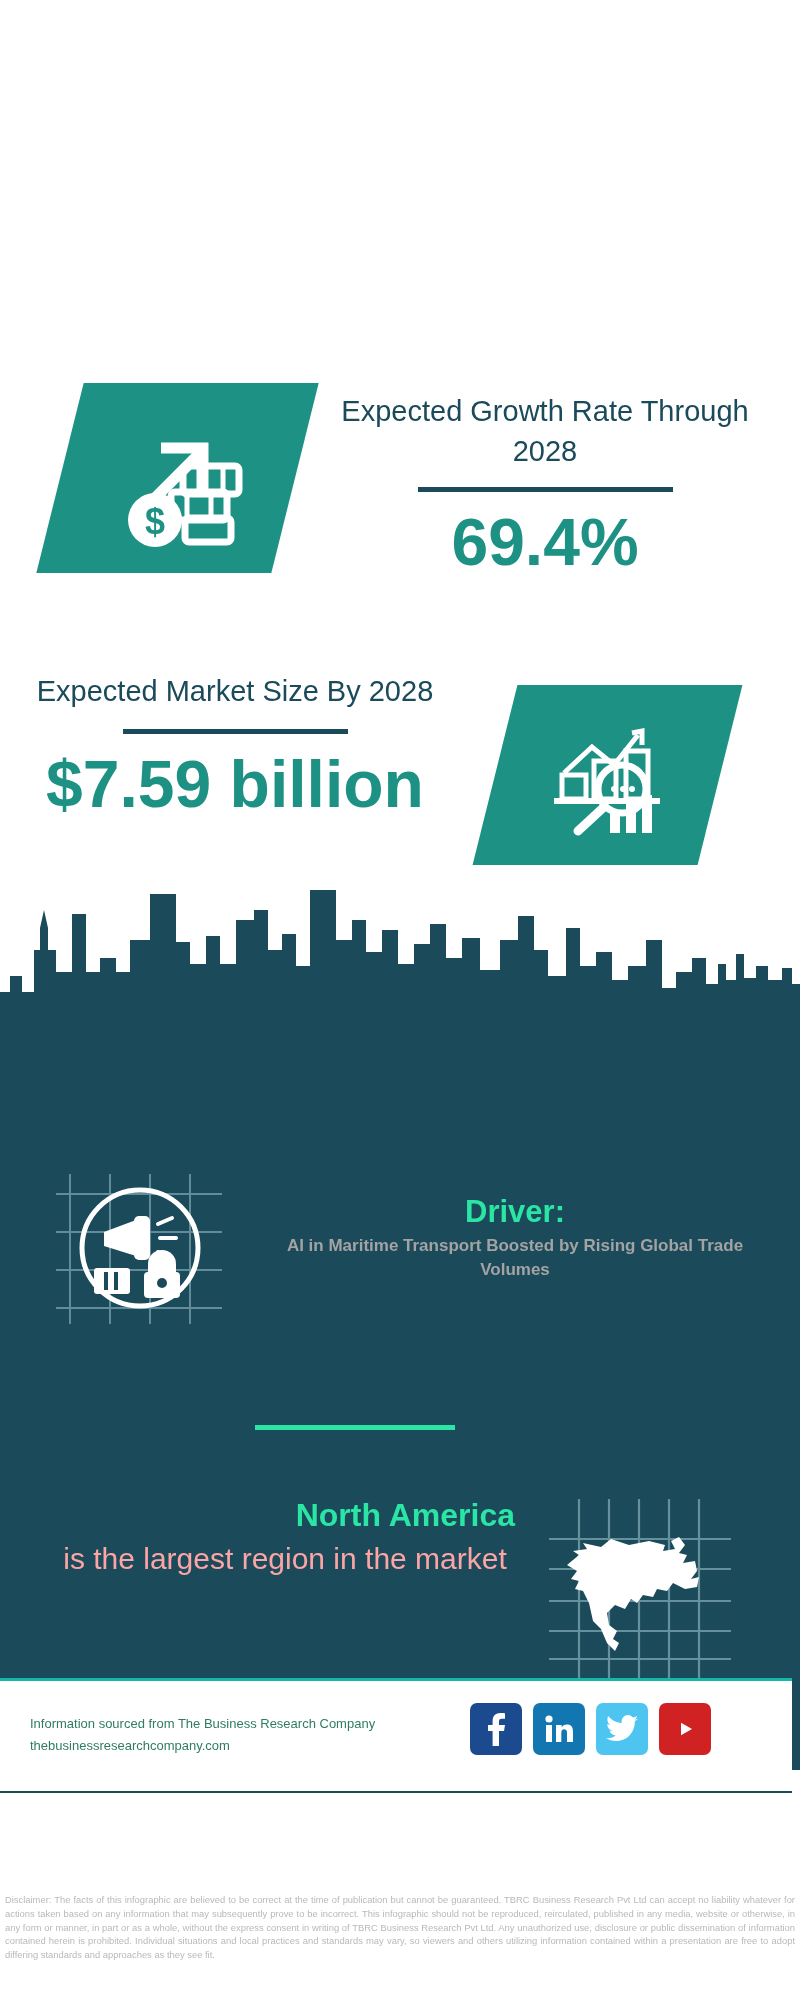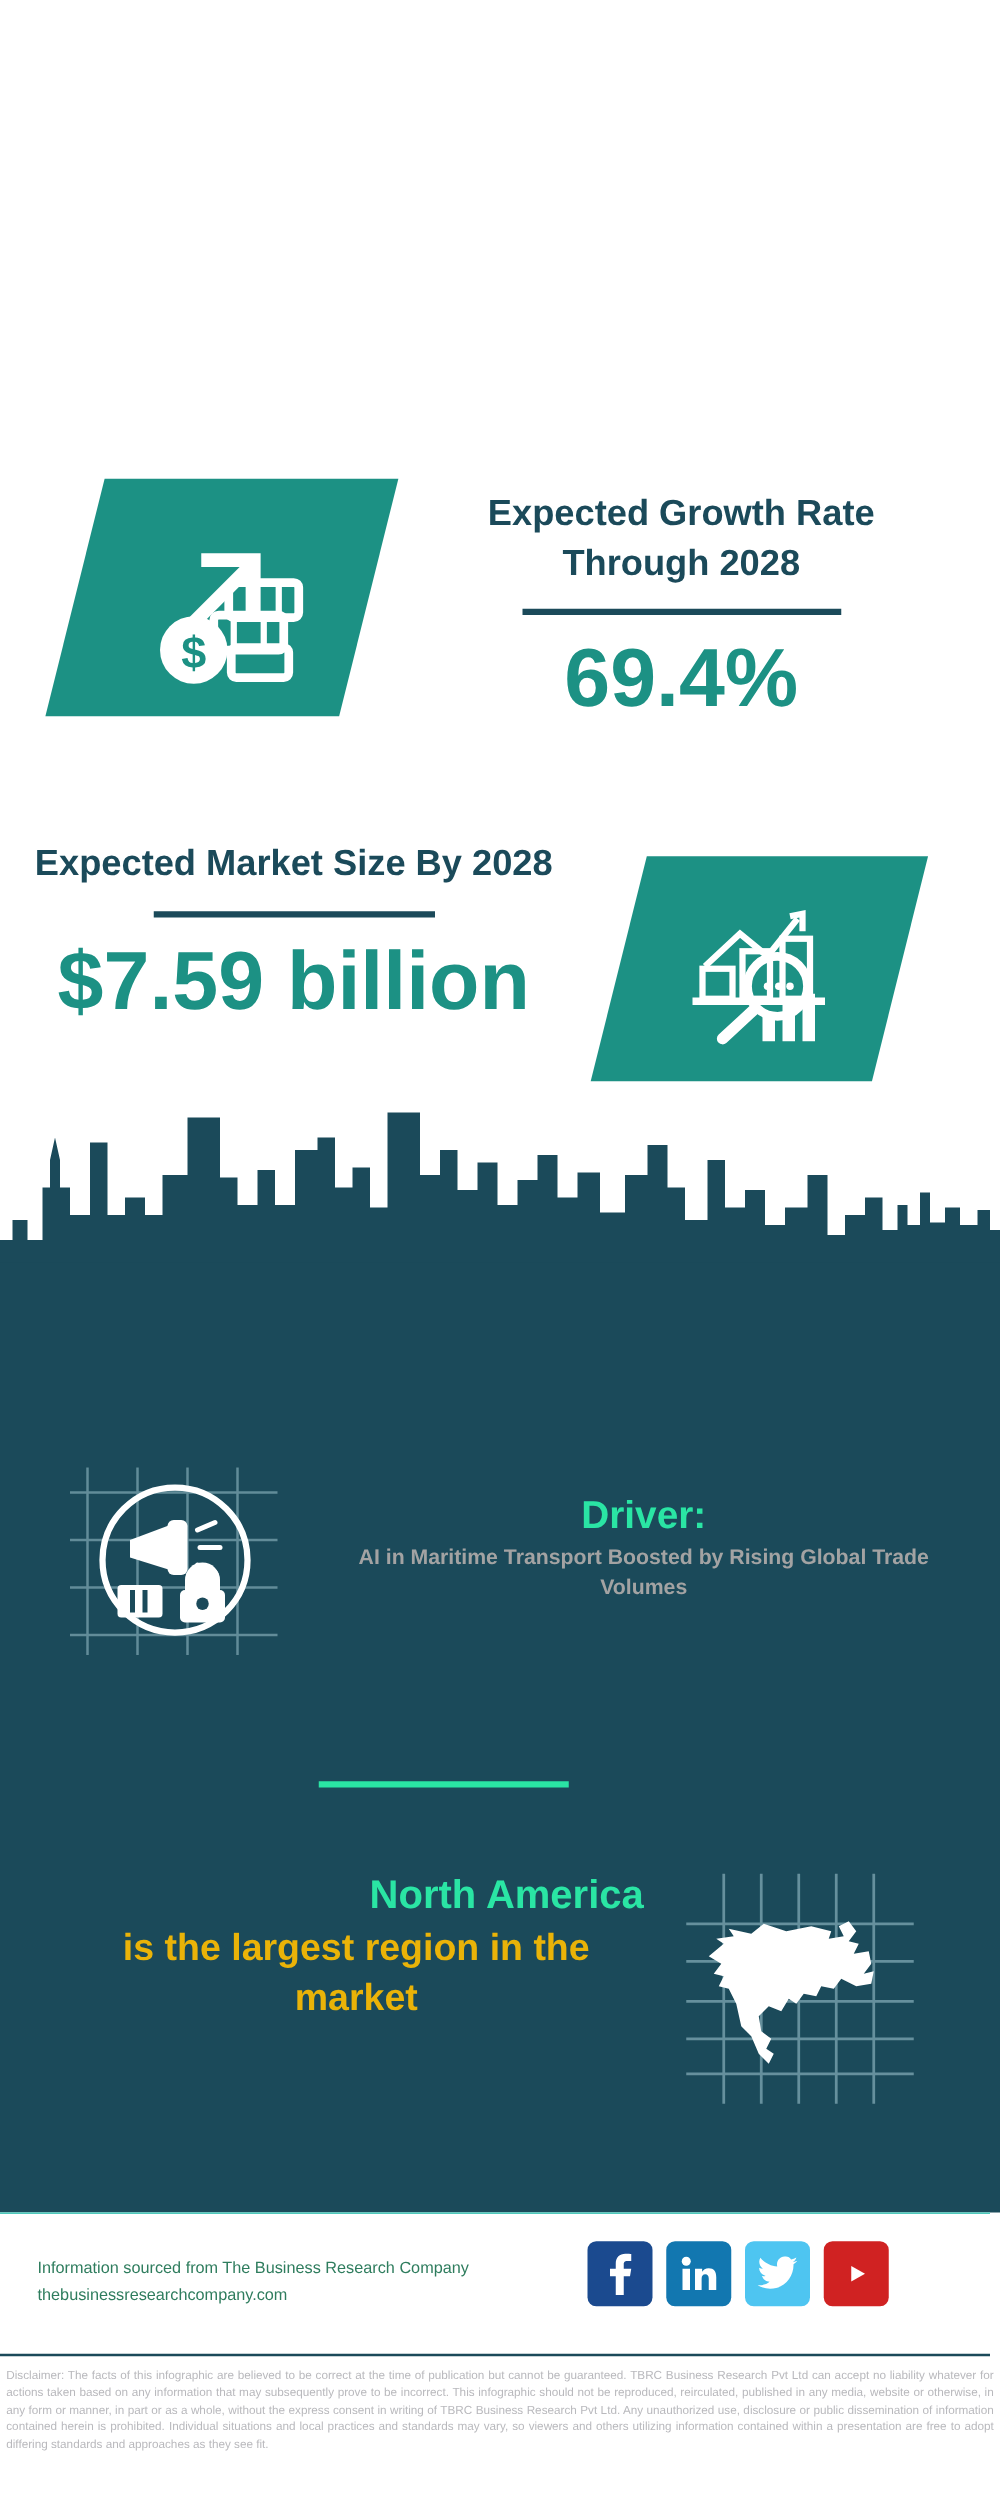--- a/index.html
+++ b/index.html
@@ -37,21 +37,21 @@
   }
   .para-left-inner {
     position:absolute; left:60px; top:70px; width:235px; height:190px;
     display:flex; align-items:center; justify-content:center;
   }
   .sec1-text {
     position:absolute; left:330px; top:78px; width:430px;
     text-align:center;
   }
   .label-dark {
-    color:#1b4a5a; font-size:29px; font-weight:bold; line-height:1.38;
+    color:#1b4a5a; font-size:29px; font-weight:normal; line-height:1.38;
   }
   .rule-dark {
     width:255px; height:5px; background:#1b4a5a; margin:16px auto 0 auto;
   }
   .big-teal {
     color:#1c9184; font-size:66px; font-weight:bold; margin-top:14px; line-height:1.1;
   }
 
   
   .sec2 { position:absolute; left:0; top:310px; width:800px; height:340px; }
@@ -87,27 +87,27 @@
   }
 
   .mid-rule {
     position:absolute; left:255px; top:425px; width:200px; height:5px; background:#2ae5a4;
   }
 
   
   .region-block { position:absolute; left:0; top:485px; width:800px; height:220px; }
   .region-text { position:absolute; left:55px; top:10px; width:460px; text-align:center; }
   .region-head { color:#2ae5a4; font-size:32px; font-weight:bold; line-height:1.25;text-align:right; }
-  .region-sub { color:#eab308; font-size:30px; font-weight:bold; line-height:1.32; margin-top:4px; }
+  .region-sub { color:#fca5a5; font-size:30px; font-weight:normal; line-height:1.32; margin-top:4px; }
   .map-wrap { position:absolute; left:545px; top:8px; width:210px; height:195px; }
 
   
   .footer-bar {
-    position:absolute; left:0; top:1770px; width:792px; height:115px;
-    background:#ffffff; border-top:1px solid #14b8a6; border-bottom:2px solid #1b4a5a;
+    position:absolute; left:0; top:1678px; width:792px; height:115px;
+    background:#ffffff; border-top:3px solid #14b8a6; border-bottom:2px solid #1b4a5a;
   }
   .source-text {
     position:absolute; left:30px; top:32px; width:420px;
     color:#2f7d5e; font-size:13px; line-height:1.72;
   }
   .socials { position:absolute; left:470px; top:22px; display:flex; gap:11px; }
   .sq { width:52px; height:52px; border-radius:7px; display:flex; align-items:center; justify-content:center; }
   .sq.fb { background:#1b4a8f; }
   .sq.li { background:#1277b0; }
   .sq.tw { background:#4ec5f1; }

